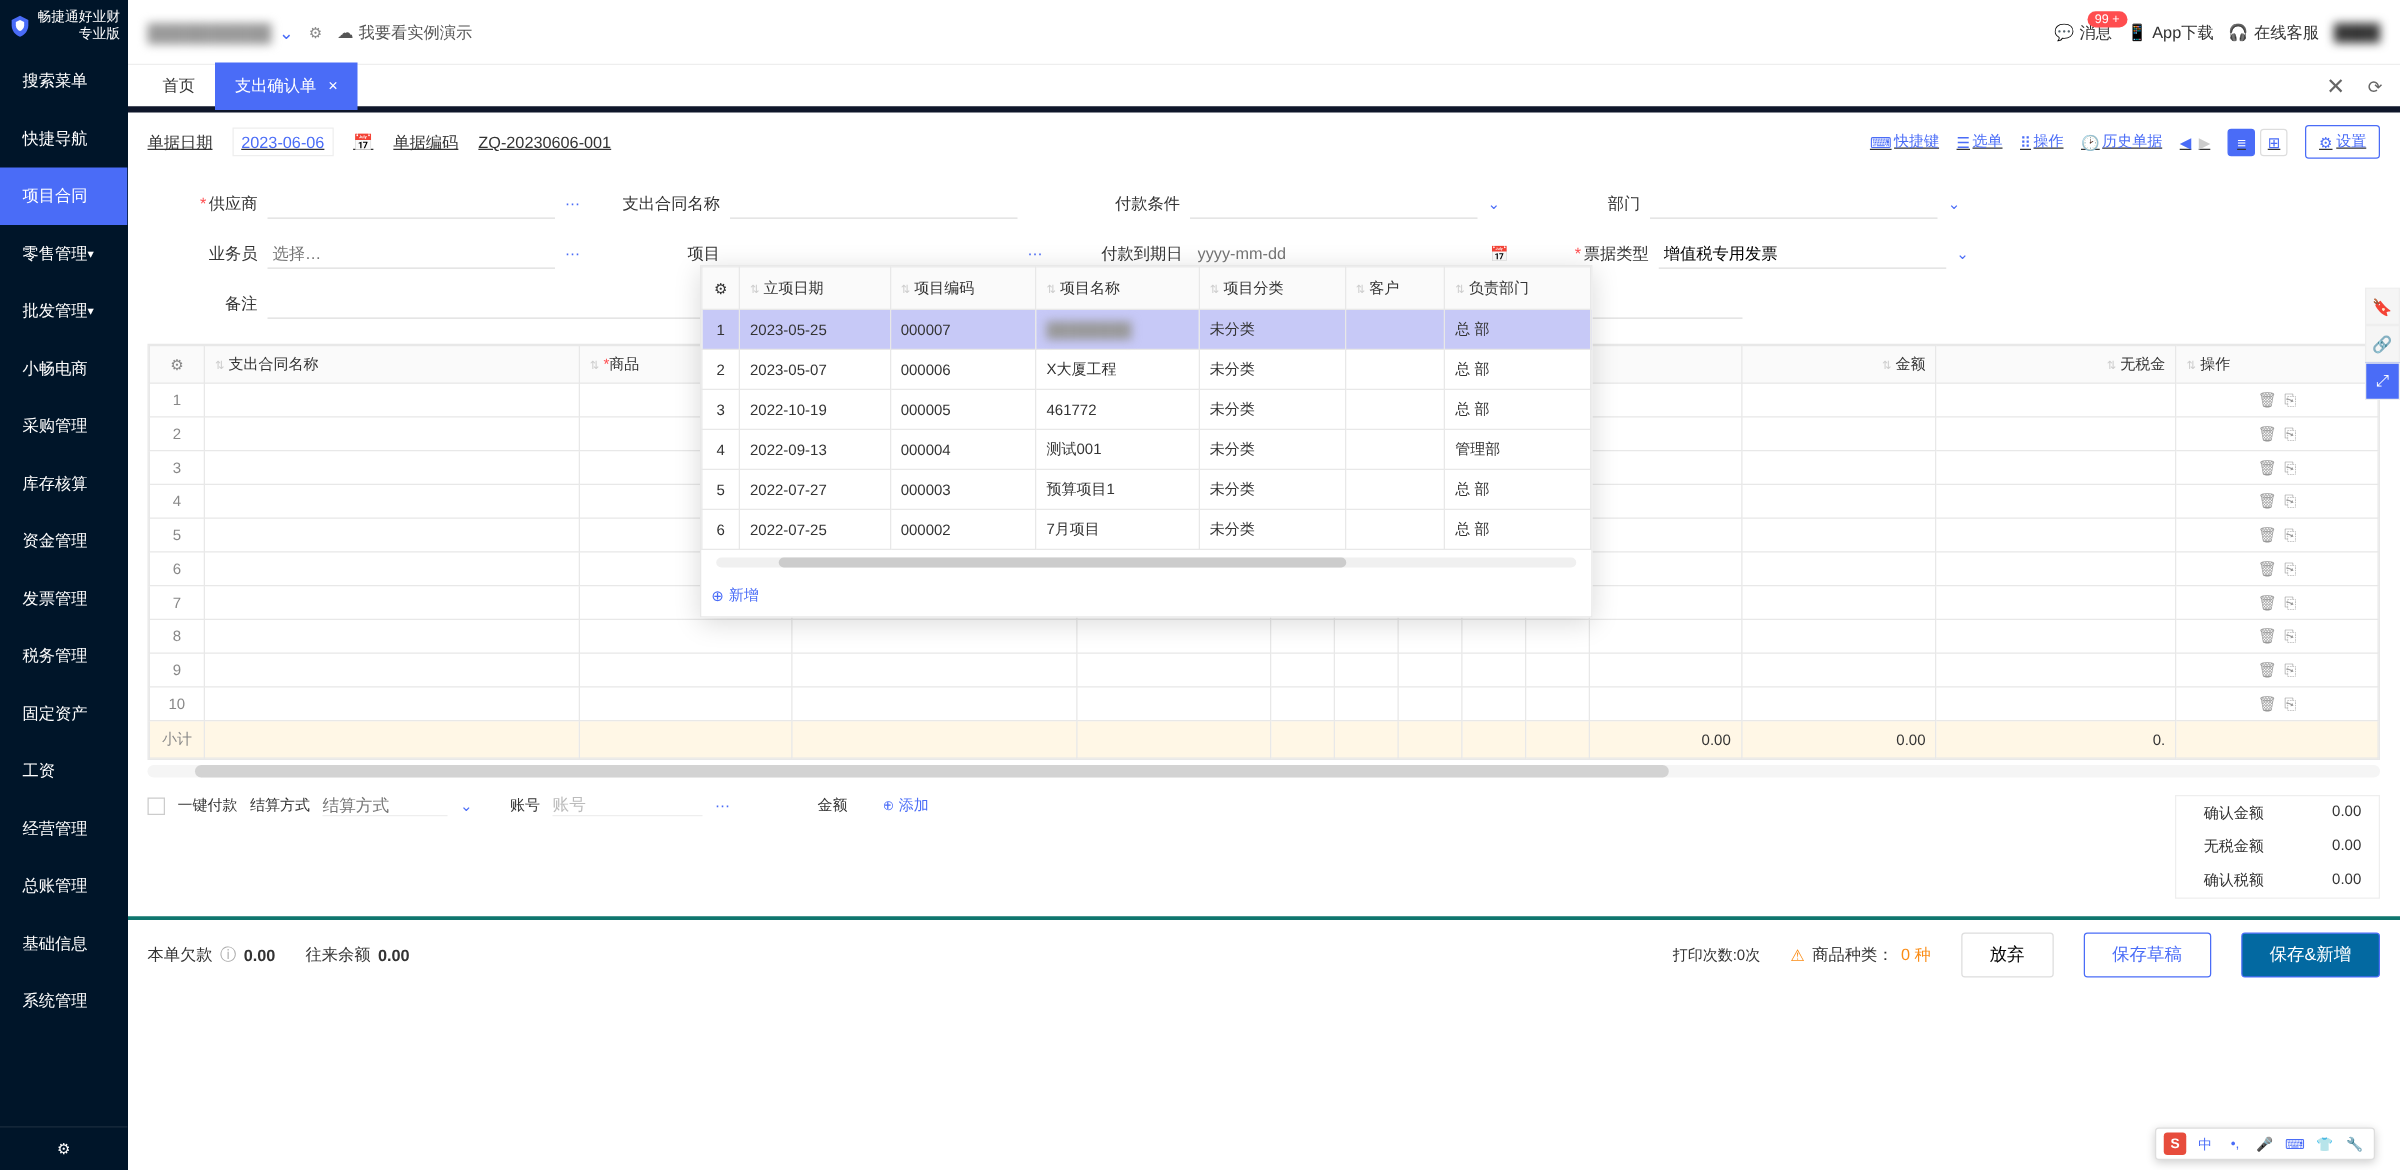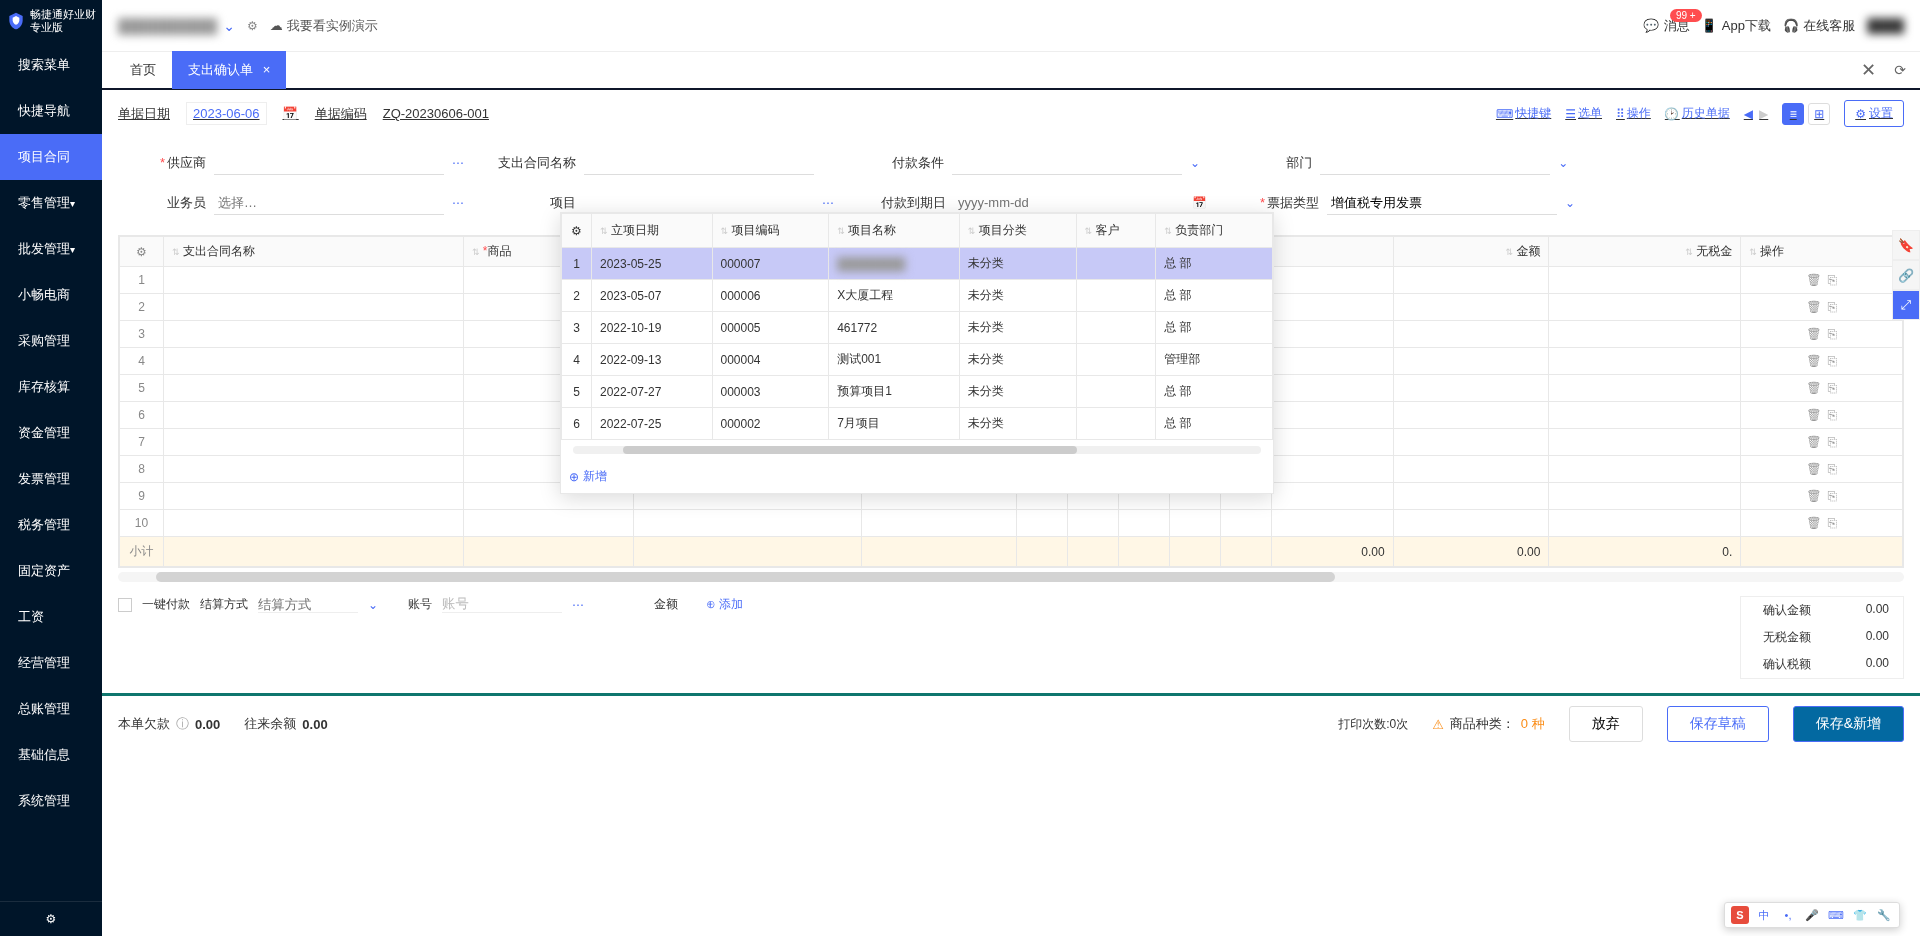--- a/index.html
+++ b/index.html
@@ -1,20 +1,20 @@
 <!DOCTYPE html>
 <html><head>
 <meta charset="utf-8">
 <style>
 * { box-sizing: border-box; margin: 0; padding: 0; font-family: "Microsoft YaHei", sans-serif; }
 body { font-size: 12px; color: #333; background: #fff; overflow: hidden; width: 1920px; height: 936px; }
 
 
 .sidebar { position: fixed; left: 0; top: 0; width: 102px; height: 100%; background: #001529; color: #fff; display: flex; flex-direction: column; }
-.sidebar .logo { display: flex; align-items: center; padding: 8px 6px; gap: 4px; }
+.sidebar .logo { display: flex; align-items: center; padding: 8px 6px; gap: 4px; text-align: right; }
 .sidebar .logo .logo-text { font-size: 11px; line-height: 13px; }
 .sidebar .menu { flex: 1; overflow: hidden; }
 .sidebar .menu-item { padding: 14px 18px; font-size: 13px; display: flex; justify-content: flex-start; align-items: center; cursor: pointer; }
 .sidebar .menu-item.active { background: #4a6cf7; }
 .sidebar .gear { padding: 10px; text-align: center; border-top: 1px solid rgba(255,255,255,.1); }
 .caret { font-size: 10px; color: #fff; }
 
 
 .main { margin-left: 102px; height: 100%; display: flex; flex-direction: column; }
 
@@ -22,21 +22,21 @@
 .topbar { display: flex; align-items: center; height: 52px; padding: 0 16px; border-bottom: 1px solid #eee; gap: 12px; }
 .blur { filter: blur(4px); color: #999; }
 .topbar .company { font-size: 14px; display: flex; align-items: center; gap: 6px; }
 .topbar .chev { color: #4a6cf7; font-size: 14px; }
 .topbar .demo { color: #555; display: flex; align-items: center; gap: 4px; font-size: 13px; }
 .topbar .spacer { flex: 1; }
 .topbar .rlink { display: flex; align-items: center; gap: 4px; font-size: 13px; color: #333; position: relative; cursor: pointer; }
 .badge { position: absolute; top: -8px; right: -12px; background: #ff4d4f; color: #fff; font-size: 10px; padding: 1px 6px; border-radius: 10px; }
 
 
-.tabs { display: flex; align-items: center; border-bottom: 2px solid #0f172a; height: 38px; padding-left: 12px; position: relative; }
+.tabs { display: flex; align-items: center; border-bottom: 5px solid #0f172a; height: 38px; padding-left: 12px; position: relative; }
 .tab { padding: 10px 16px; font-size: 13px; cursor: pointer; }
 .tab.active { background: #4a6cf7; color: #fff; }
 .tabs .close-x { position: absolute; right: 44px; font-size: 18px; color: #666; cursor: pointer; }
 .tabs .refresh { position: absolute; right: 14px; font-size: 14px; color: #666; cursor: pointer; }
 
 
 .doc-bar { display: flex; align-items: center; padding: 10px 16px; gap: 16px; font-size: 13px; text-decoration: underline; }
 .doc-bar .date { color: #4a6cf7; padding: 3px 6px; border: 1px solid #eee; }
 .doc-bar .right-tools { margin-left: auto; display: flex; gap: 14px; align-items: center; color: #4a6cf7; font-size: 12px; }
 .doc-bar .right-tools .tool { cursor: pointer; color: #4a6cf7; display: flex; align-items: center; gap: 2px; }
@@ -278,20 +278,26 @@
       </div>
       <div class="field">
         <label>付款到期日</label>
         <input class="inp" placeholder="yyyy-mm-dd" style="">
         <span class="cal-icon">📅</span>
       </div>
       <div class="field">
         <label><span class="req">*</span><span>票据类型</span></label>
         <input class="inp" value="增值税专用发票" style="">
         <span class="chev2">⌄</span>
+      </div>
+    </div>
+    <div class="form-row">
+      <div class="field wide">
+        <label>备注</label>
+        <input class="inp" style="">
       </div>
     </div>
   </div>
 
   <div class="table-wrap">
     <table>
       <thead>
           <tr id="thead-row">
             <th class="row-num">⚙</th>
             <th><span class="sort">⇅</span> 支出合同名称</th>

